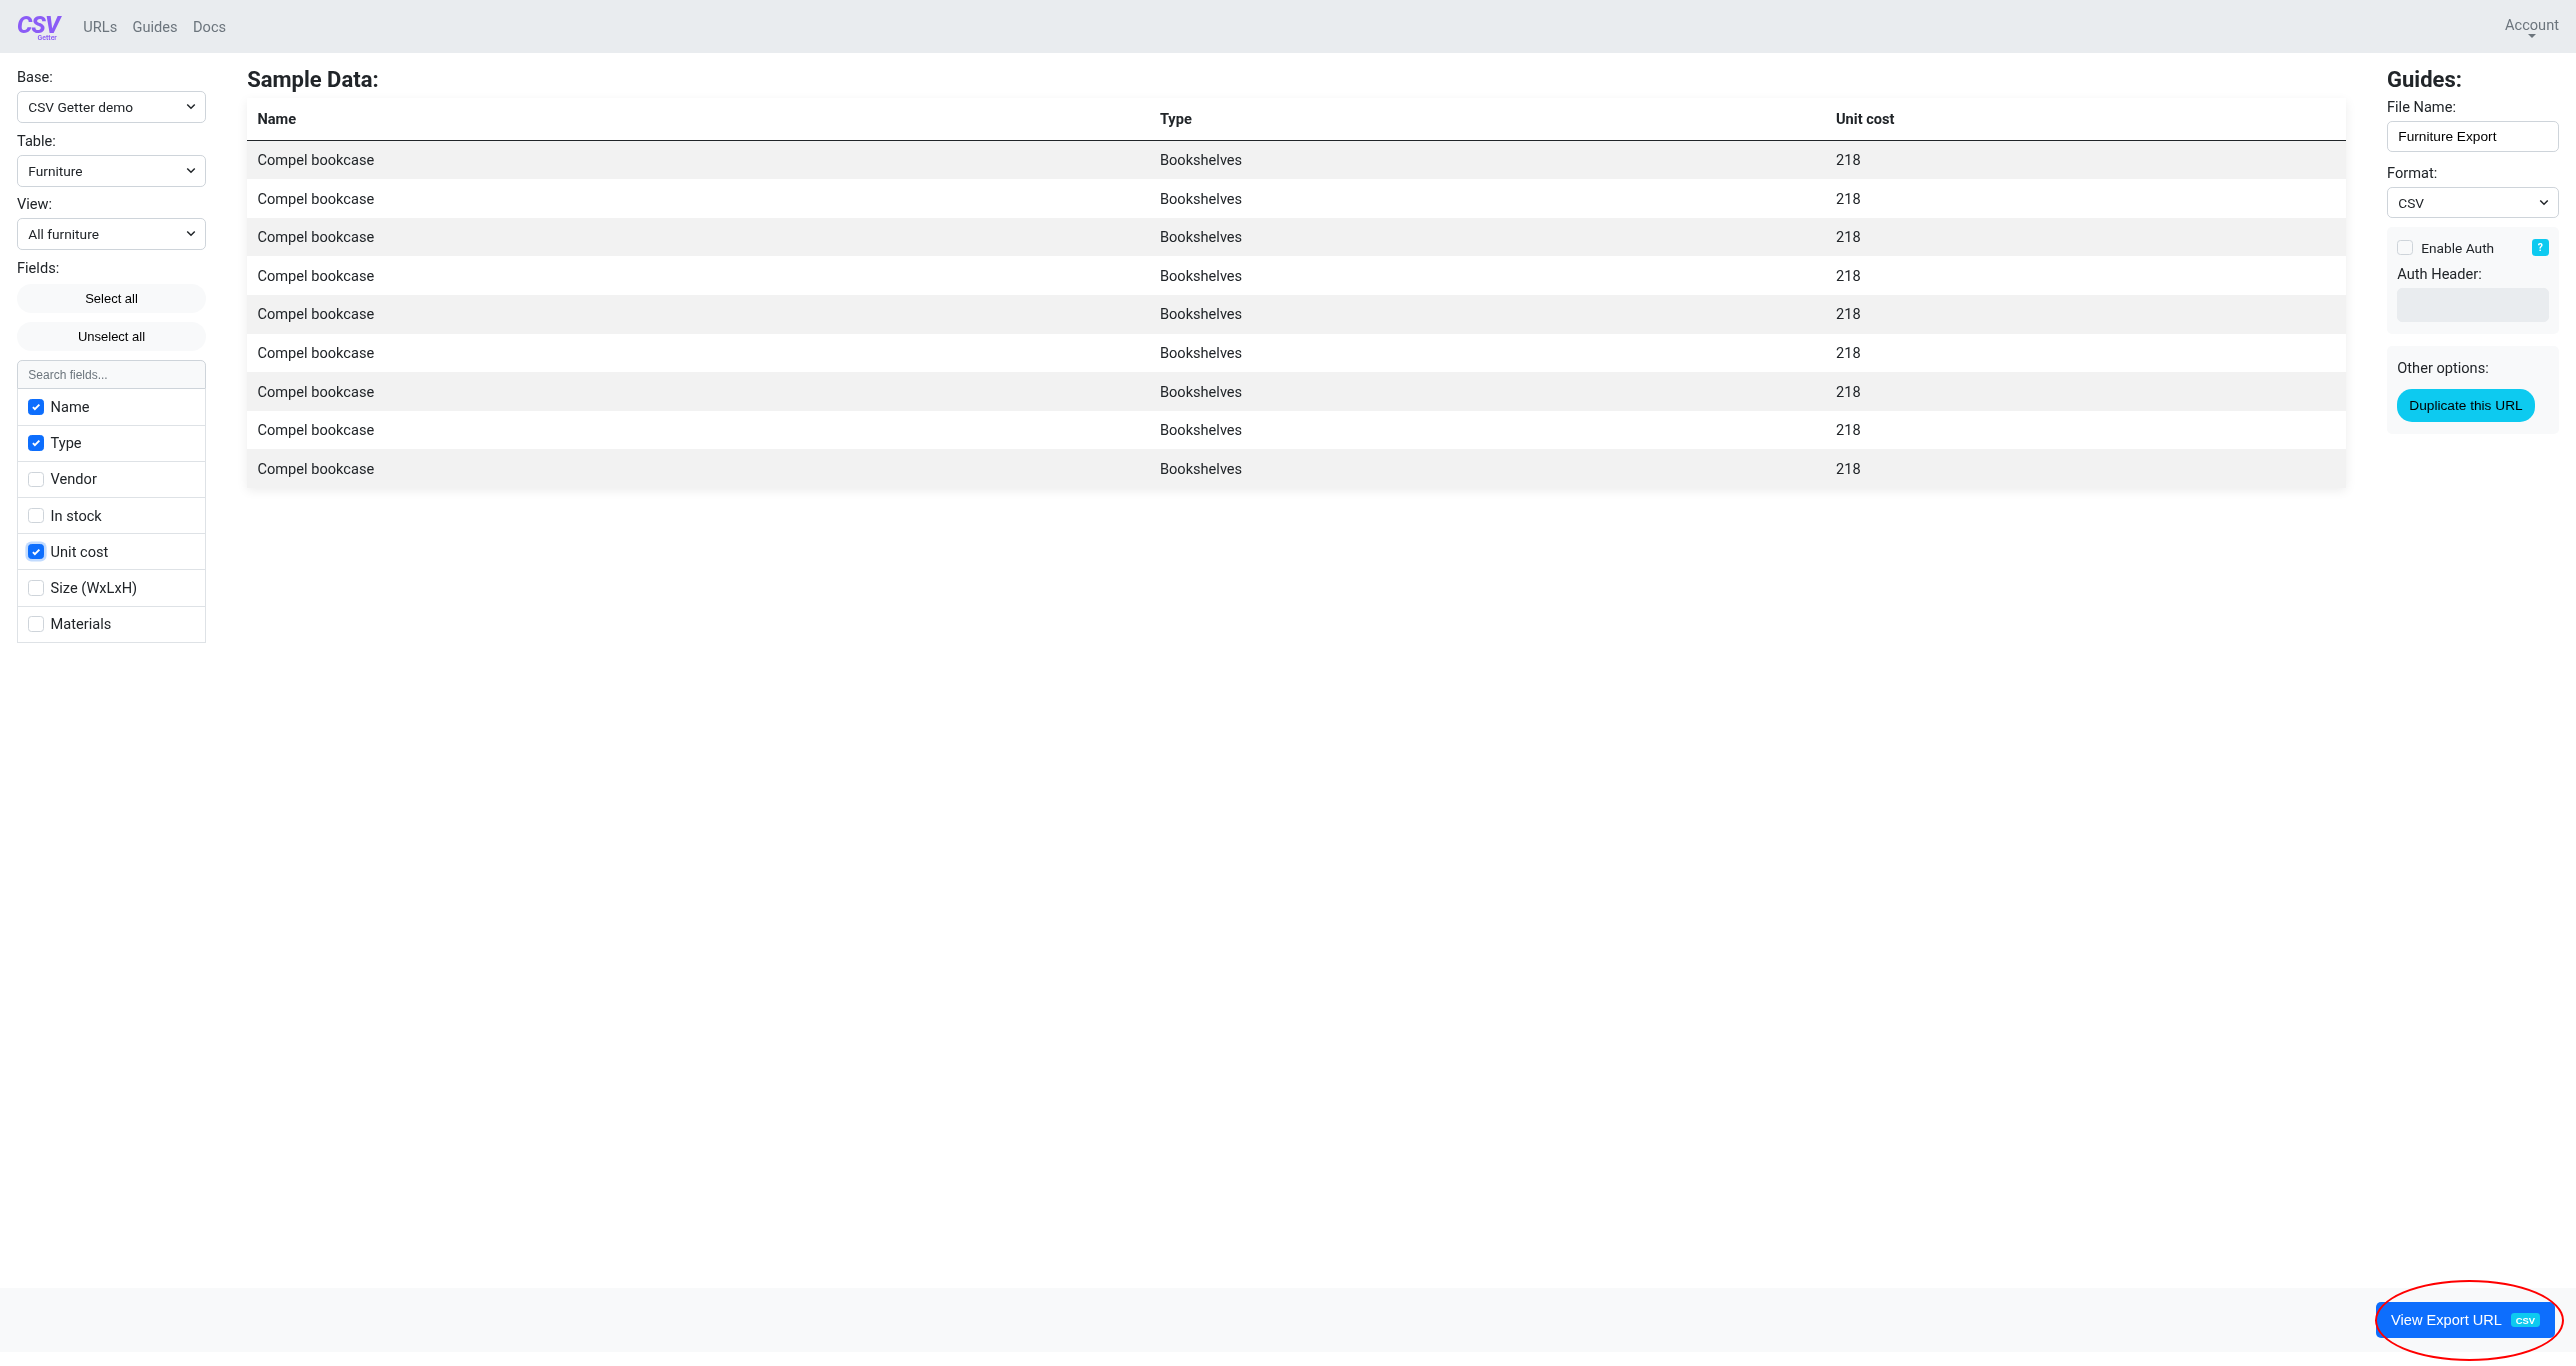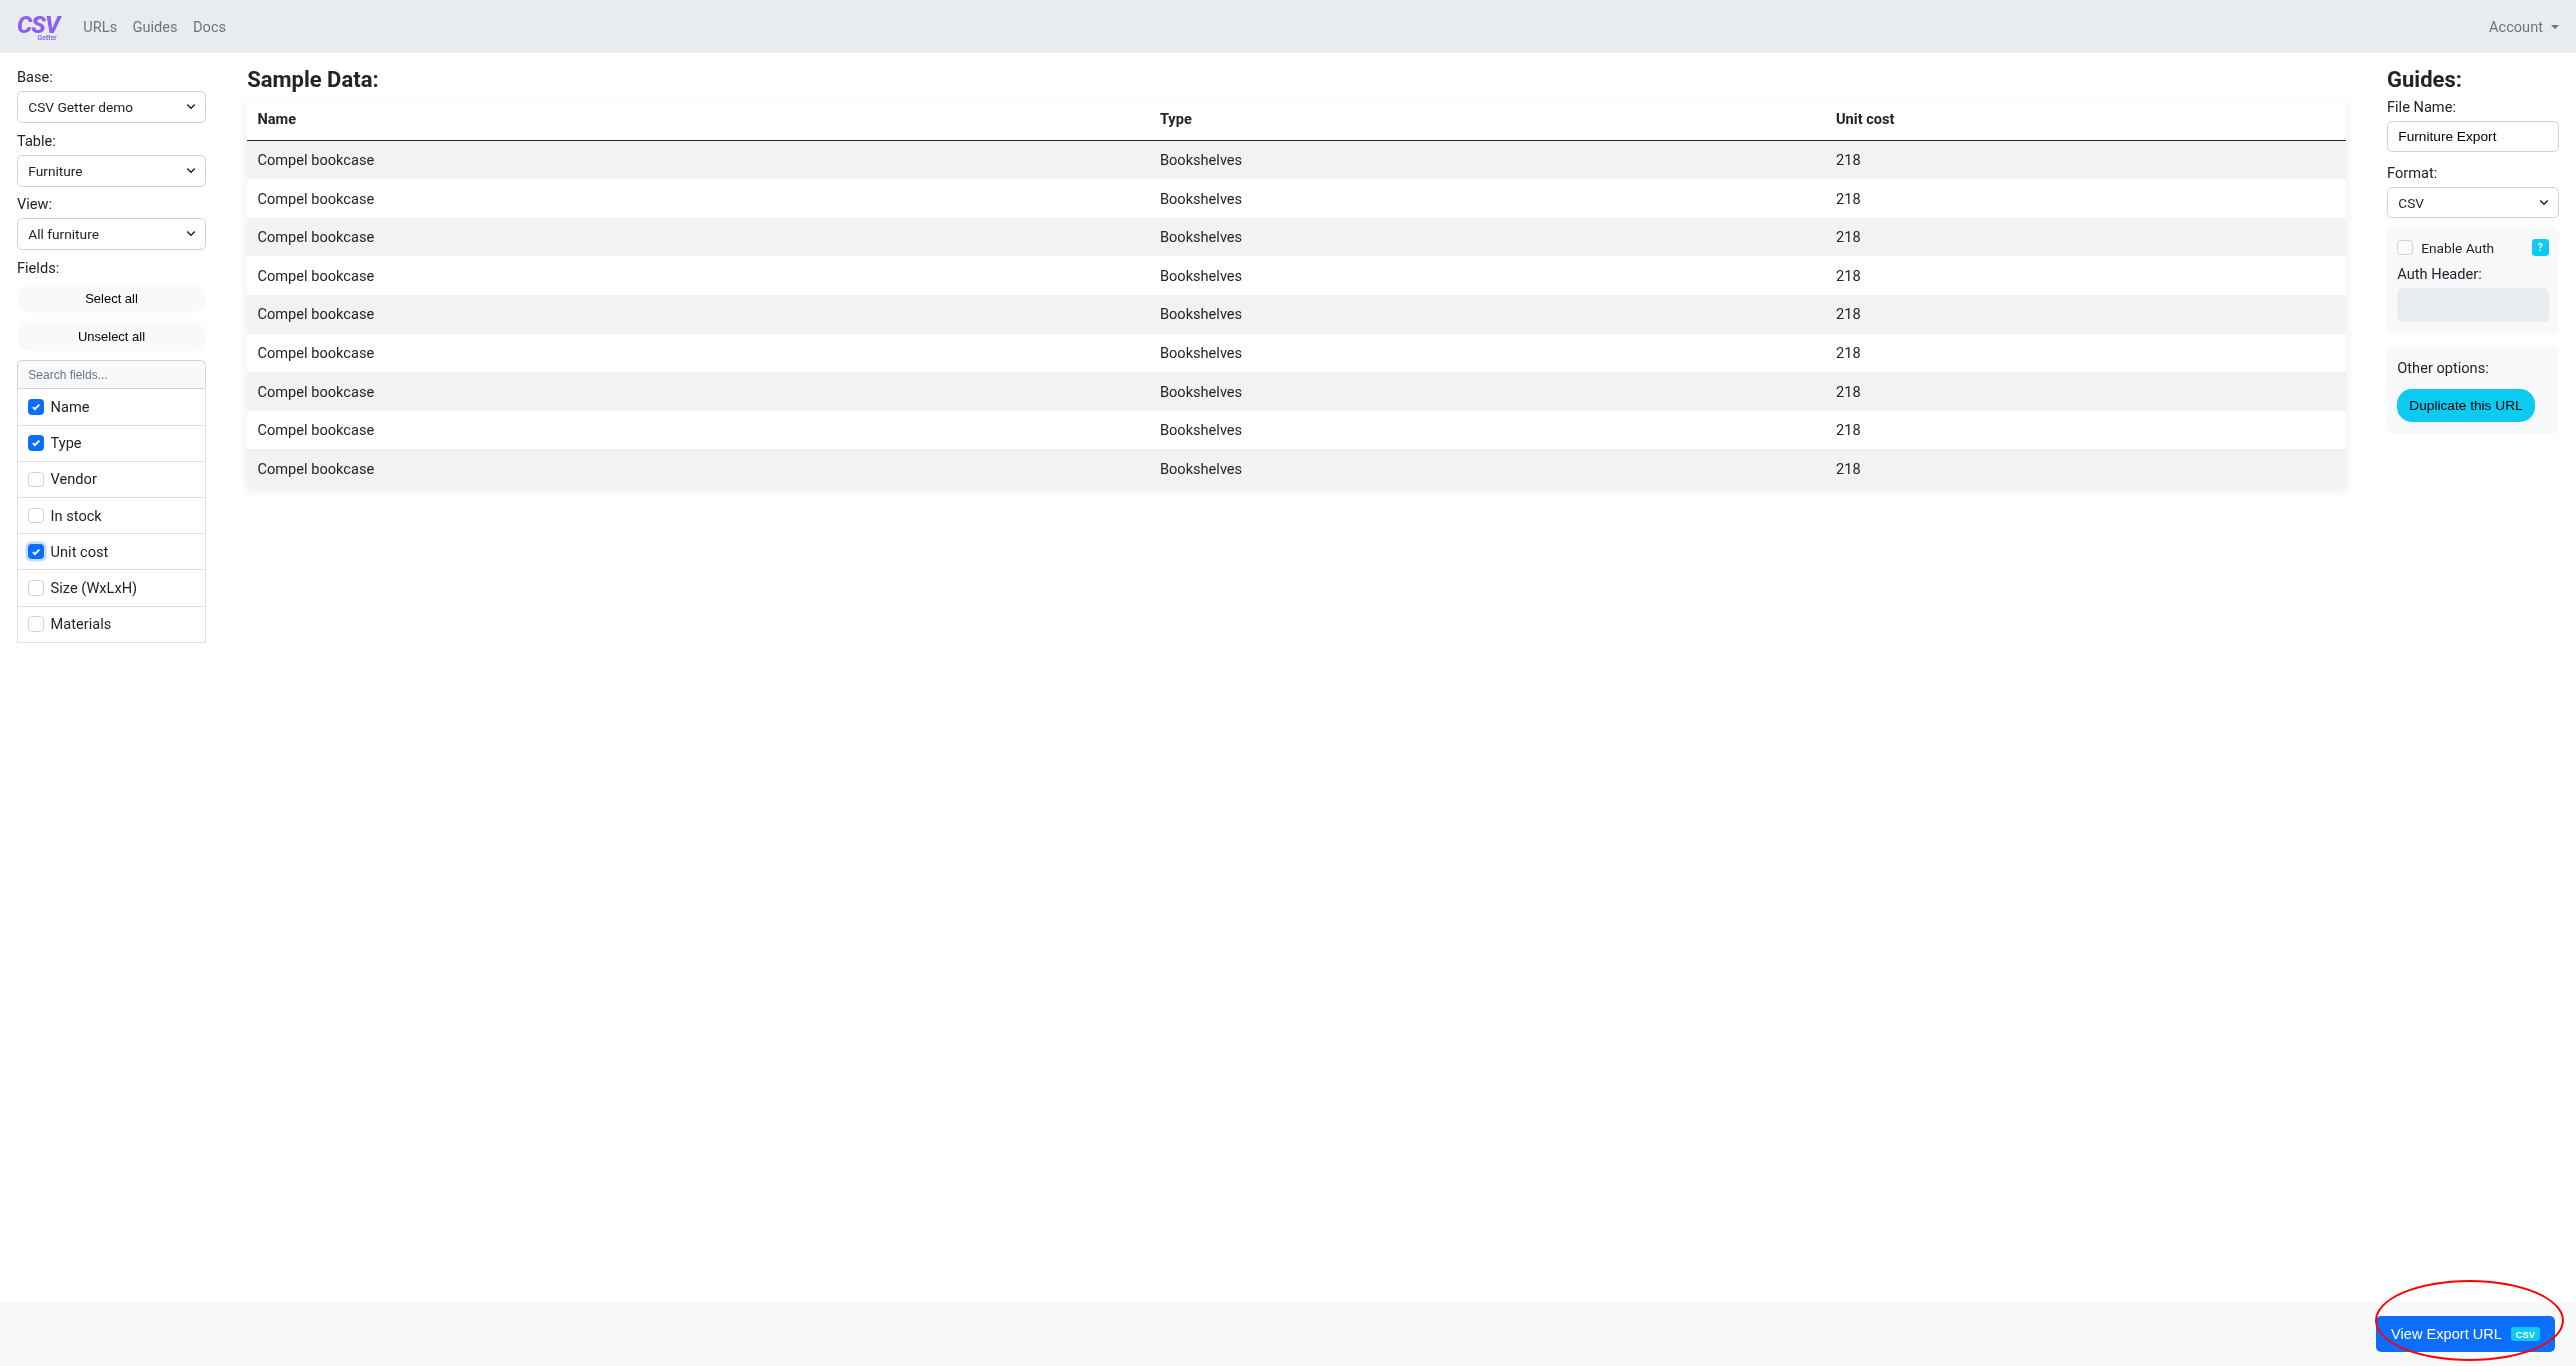--- a/index.html
+++ b/index.html
@@ -4,21 +4,21 @@
   <style>
     * { box-sizing: border-box; margin: 0; padding: 0; }
     body { font-family: -apple-system, BlinkMacSystemFont, "Segoe UI", Roboto, Helvetica, Arial, sans-serif; background: #fff; color: #212529; font-size: 13.7px; }
     
     .navbar { background: #e9ecef; display: flex; align-items: center; padding: 10.3px 17px; height: 53px; }
     .logo { font-size: 24px; font-weight: 800; color: #8b5cf6; font-style: italic; letter-spacing: -0.9px; }
     .logo-sub { font-size: 6.9px; color: #8b5cf6; display: block; margin-top: -5.1px; margin-left: 20.6px; font-style: normal; font-weight: 600; }
     .nav-links { display: flex; gap: 15.4px; margin-left: 24px; }
     .nav-link { color: #6c757d; text-decoration: none; font-size: 14.6px; cursor: pointer; }
     .nav-spacer { flex: 1; }
-    .account-link { color: #6c757d; font-size: 14.6px; cursor: pointer; display: flex; align-items: center; gap: 8px; }
+    .account-link { color: #6c757d; font-size: 14.6px; cursor: pointer; display: flex; align-items: center; gap: 0; flex-direction: column; }
     .caret-down { display: inline-block; width: 0; height: 0; border-left: 4.3px solid transparent; border-right: 4.3px solid transparent; border-top: 4.3px solid #6c757d; }
     
     .main-layout { display: flex; gap: 20.6px; padding: 13.7px 17px 69px; }
     .sidebar-left { width: 189px; flex-shrink: 0; }
     .content-center { flex: 1; min-width: 0; padding: 0 20.6px; }
     .sidebar-right { width: 172px; flex-shrink: 0; }
     
     .label { font-size: 14.6px; margin-bottom: 5.1px; margin-top: 1.7px; }
     .select-wrap { position: relative; margin-bottom: 8.6px; }
     .select { width: 100%; padding: 6.9px 27.4px 6.9px 10.3px; border: 0.9px solid #ced4da; border-radius: 5.1px; background: #fff; font-size: 13.7px; appearance: none; cursor: pointer; }
@@ -50,21 +50,21 @@
     
     .text-input { width: 100%; padding: 6.9px 10.3px; border: 0.9px solid #ced4da; border-radius: 5.1px; font-size: 13.7px; margin-bottom: 10.3px; }
     
     .option-box { background: #f8f9fa; border-radius: 5.1px; padding: 12px 10.3px; margin-bottom: 12px; }
     .enable-auth-row { display: flex; align-items: center; gap: 8.6px; margin-bottom: 8.6px; }
     .help-badge { background: #0dcaf0; color: #fff; border-radius: 3.4px; width: 17px; height: 17px; display: inline-flex; align-items: center; justify-content: center; font-size: 10.3px; font-weight: 700; margin-left: auto; cursor: pointer; }
     .disabled-input { width: 100%; padding: 8.6px; background: #e9ecef; border: 0.9px solid #e9ecef; border-radius: 5.1px; height: 34px; }
     
     .dup-btn { background: #0dcaf0; color: #000; border: none; border-radius: 15px; padding: 8.6px 12px; font-size: 13.7px; cursor: pointer; }
     
-    .bottom-bar { position: fixed; bottom: 0; left: 0; right: 0; background: #f8f9fa; padding: 13.7px 20.6px; display: flex; justify-content: flex-end; }
+    .bottom-bar { position: fixed; bottom: 14px; left: 0; right: 0; background: #f8f9fa; padding: 13.7px 20.6px; display: flex; justify-content: flex-end; }
     .view-url-btn { background: #0d6efd; color: #fff; border: none; border-radius: 5.1px; padding: 10.3px 15.4px; font-size: 14.6px; cursor: pointer; display: flex; align-items: center; gap: 8.6px; }
     .csv-badge { background: #0dcaf0; color: #fff; border-radius: 3.4px; padding: 1.7px 5.1px; font-size: 9.4px; font-weight: 700; }
     
     .highlight-ellipse { position: fixed; bottom: 5.1px; right: 12px; width: 189px; height: 81px; border: 2.1px solid #ff0000; border-radius: 50%; pointer-events: none; }
   </style>
 </head>
 <body>
 
 <div class="navbar">
   <div>

